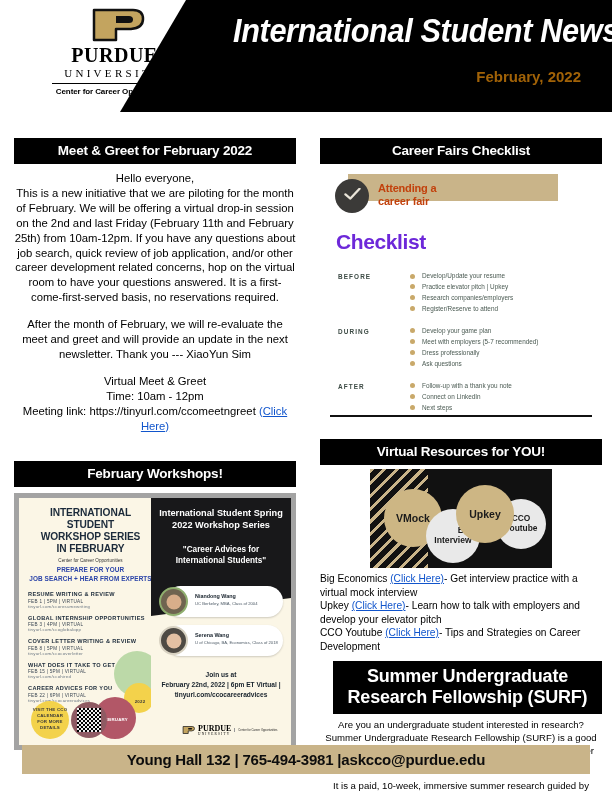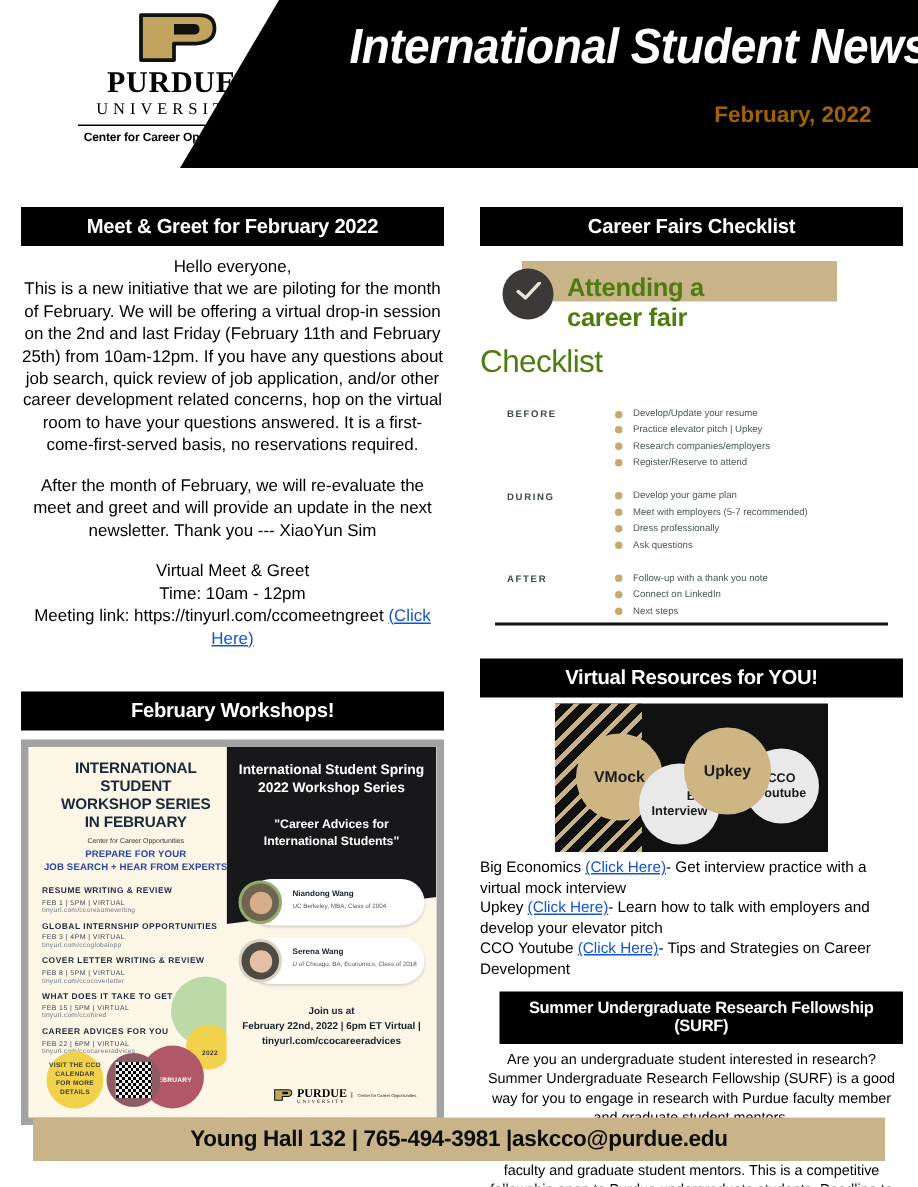--- a/index.html
+++ b/index.html
@@ -365,32 +365,32 @@
     background: #3b3a38;
   }
   .chk-tick {
     position: absolute;
     left: 24px; top: 20px;
     width: 17px; height: 12px;
   }
   .chk-attend {
     position: absolute;
     left: 58px; top: 14px;
-    font-size: 17px;
-    font-weight: bold;
-    color: #4d7c0f;
+    font-size: 11px;
+    font-weight: bold;
+    color: #c2410c;
     line-height: 1.16;
     letter-spacing: -0.2px;
   }
   .chk-title {
     position: absolute;
-    left: 0; top: 62px;
+    left: 16px; top: 62px;
     font-size: 21px;
-    font-weight: normal;
-    color: #4d7c0f;
+    font-weight: bold;
+    color: #6d28d9;
     letter-spacing: -0.4px;
   }
   .chk-groups {
     position: absolute;
     left: 0; top: 104px;
     width: 282px;
   }
   .chk-group {
     display: flex;
     margin-bottom: 11px;
@@ -747,21 +747,21 @@
         <span>Big Economics </span><span class="link">(Click Here)</span><span>- Get interview practice with a virtual mock interview</span>
       </div>
       <div>
         <span>Upkey </span><span class="link">(Click Here)</span><span>- Learn how to talk with employers and develop your elevator pitch</span>
       </div>
       <div>
         <span>CCO Youtube </span><span class="link">(Click Here)</span><span>- Tips and Strategies on Career Development</span>
       </div>
     </div>
 
-    <div class="bar" style="margin-top:8px; font-size:11px;margin-left:13px;">Summer Undergraduate Research Fellowship (SURF)</div>
+    <div class="bar" style="margin-top:8px; font-size:18px;margin-left:13px;">Summer Undergraduate Research Fellowship (SURF)</div>
     <div class="surf-text">
       <p>Are you an undergraduate student interested in research? Summer Undergraduate Research Fellowship (SURF) is a good way for you to engage in research with Purdue faculty member and graduate student mentors.</p>
       <div class="surf-gap"></div>
       <p>It is a paid, 10-week, immersive summer research guided by faculty and graduate student mentors. This is a competitive fellowship open to Purdue undergraduate students. Deadline to apply is February 15th, 2022.</p>
     </div>
   </div>
 
   <div class="footer">
     <div class="footer-text">Young Hall 132 | 765-494-3981 |askcco@purdue.edu</div>
   </div>

